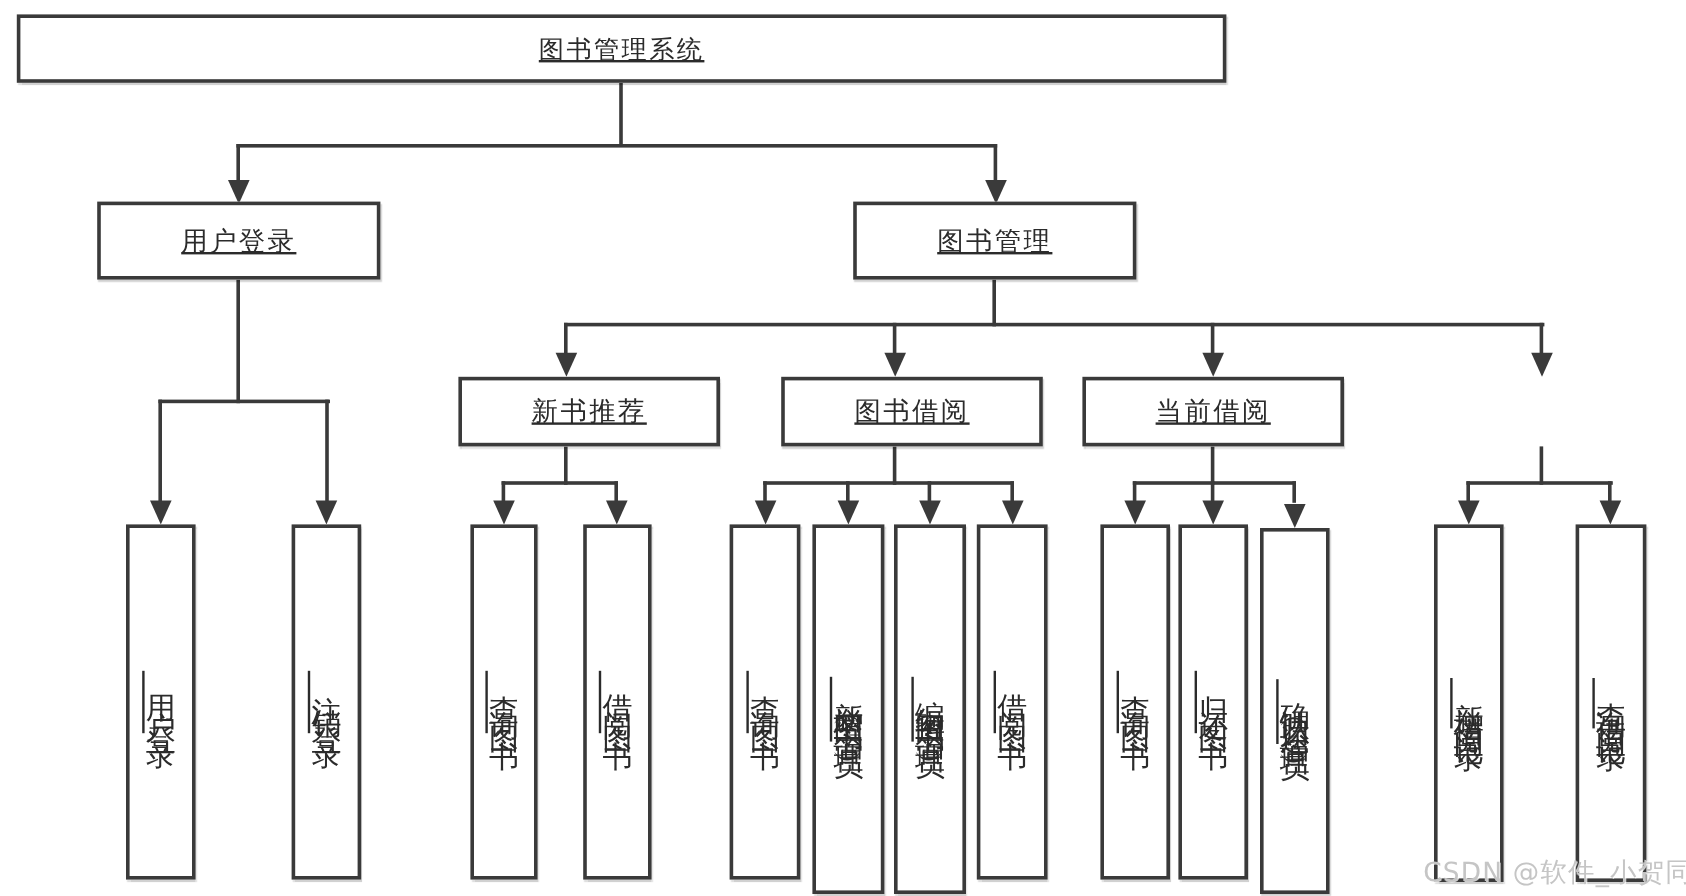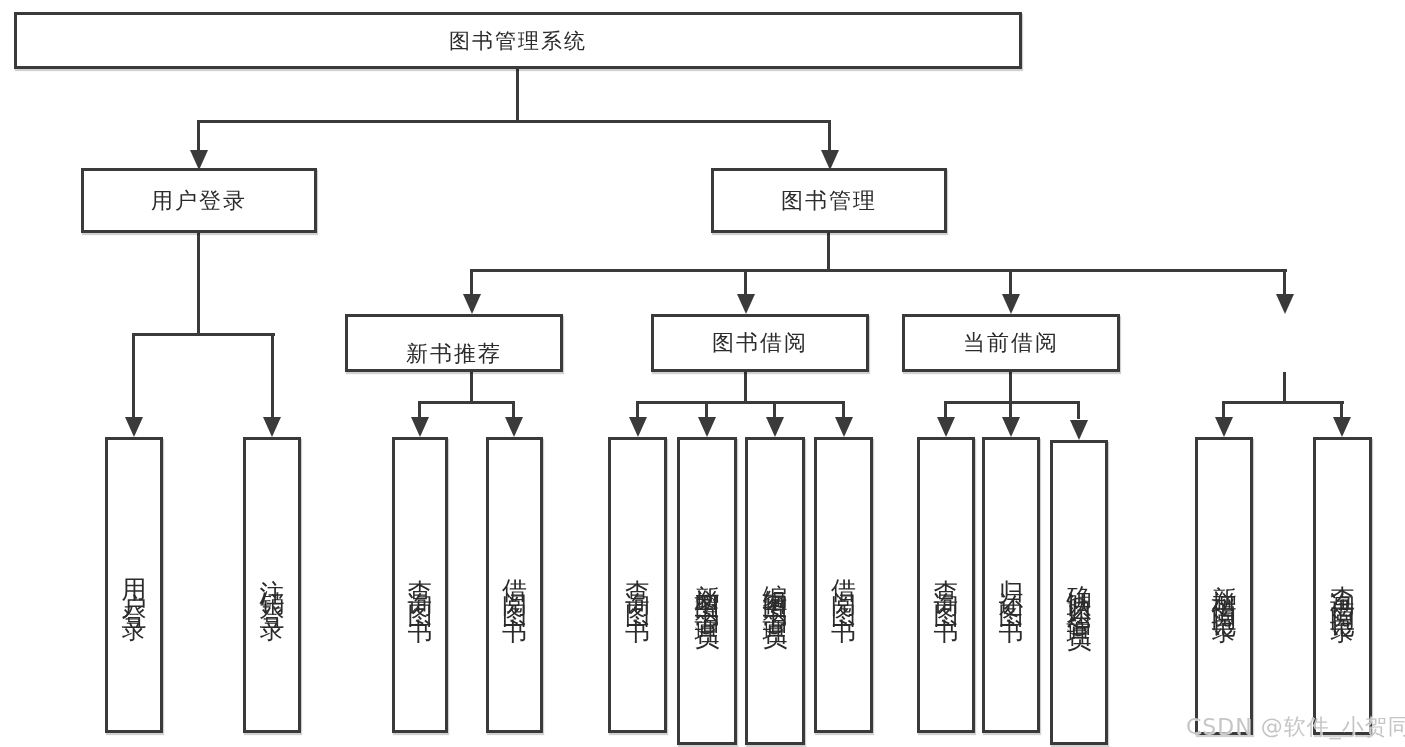--- a/index.html
+++ b/index.html
@@ -20,20 +20,21 @@
   .box {
     position: absolute;
     box-sizing: border-box;
     background: #ffffff;
     border: 3px solid #3a3a3a;
     display: flex;
     align-items: center;
     justify-content: center;
     box-shadow: 1px 2px 1px rgba(0,0,0,0.18);
     z-index: 2;
+    text-decoration: underline;
   }
   .box.h span { font-size: 22px; letter-spacing: 2px; color: #2b2b2b; white-space: nowrap; }
   .box.root span { font-size: 21px; }
   .box.v {
     writing-mode: vertical-rl;
     text-orientation: mixed;
   }
   .box.v span { font-size: 25px; letter-spacing: 13px; color: #2b2b2b; }
   .box.v.six span { letter-spacing: 7px; }
   .box.v.dense span { letter-spacing: 6px; }
@@ -102,21 +103,21 @@
   <div class="hline" style="left:470px; top:269px; width:817px;"></div>
   <div class="vline" style="left:470px;  top:269px; height:27px;"></div>
   <div class="arr" style="left:463px;  top:294px;"></div>
   <div class="vline" style="left:744px;  top:269px; height:27px;"></div>
   <div class="arr" style="left:737px;  top:294px;"></div>
   <div class="vline" style="left:1009px; top:269px; height:27px;"></div>
   <div class="arr" style="left:1002px; top:294px;"></div>
   <div class="vline" style="left:1283px; top:269px; height:27px;"></div>
   <div class="arr" style="left:1276px; top:294px;"></div>
 
-  <div class="box h" style="left:345px; top:314px; width:218px; height:58px;align-items:flex-end;">
+  <div class="box h" style="left:382px; top:314px; width:218px; height:58px;">
     <span>新书推荐</span>
   </div>
   <div class="box h" style="left:651px; top:314px; width:218px; height:58px;">
     <span>图书借阅</span>
   </div>
   <div class="box h" style="left:902px; top:314px; width:218px; height:58px;">
     <span>当前借阅</span>
   </div>
 
   <div class="vline" style="left:470px; top:372px; height:32px;"></div>

